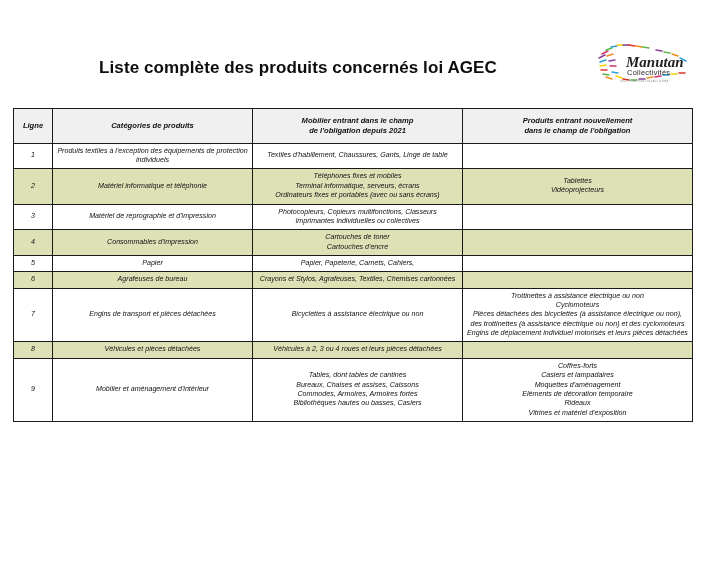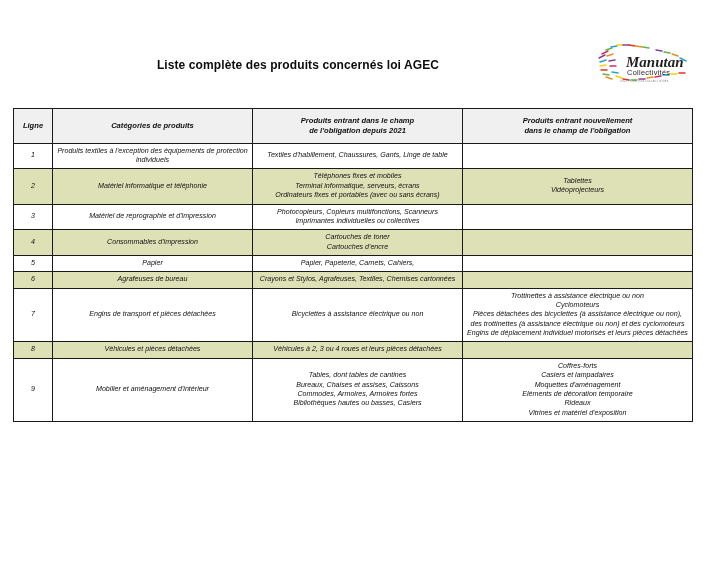--- a/index.html
+++ b/index.html
@@ -30,21 +30,21 @@
     width: 705px;
     height: 100px;
   }
 
   .doc-title {
     position: absolute;
     left: 13px;
     top: 59px;
     width: 570px;
     text-align: center;
-    font-size: 12px;
+    font-size: 17px;
     font-weight: bold;
     letter-spacing: 0.1px;
     color: #0d0d0d;
     line-height: 1.1;
   }
 
   
   .logo {
     position: absolute;
     left: 596px;
@@ -174,21 +174,21 @@
         <col class="c-ligne">
         <col class="c-cat">
         <col class="c-since">
         <col class="c-new">
       </colgroup>
       <thead>
         <tr>
           <th>Ligne</th>
           <th>Catégories de produits</th>
           <th>
-            <span>Produits entrant dans le champ</span><br>
+            <span>Mobilier entrant dans le champ</span><br>
             <span>de l'obligation depuis 2021</span>
           </th>
           <th>
             <span>Produits entrant nouvellement</span><br>
             <span>dans le champ de l'obligation</span>
           </th>
         </tr>
       </thead>
       <tbody id="table-body">
           <tr class="row-white">
@@ -209,21 +209,21 @@
             </td>
             <td class="cell-lines">
               <span>Tablettes</span>
               <span>Vidéoprojecteurs</span>
             </td>
           </tr>
           <tr class="row-white">
             <td class="cell-ligne">3</td>
             <td>Matériel de reprographie et d'impression</td>
             <td class="cell-lines">
-              <span>Photocopieurs, Copieurs multifonctions, Scanneurs</span>
+              <span>Photocopieurs, Copieurs multifonctions, Classeurs</span>
               <span>Imprimantes individuelles ou collectives</span>
             </td>
             <td class="cell-lines"></td>
           </tr>
           <tr class="row-green">
             <td class="cell-ligne">4</td>
             <td>Consommables d'impression</td>
             <td class="cell-lines">
               <span>Cartouches de toner</span>
               <span>Cartouches d'encre</span>

